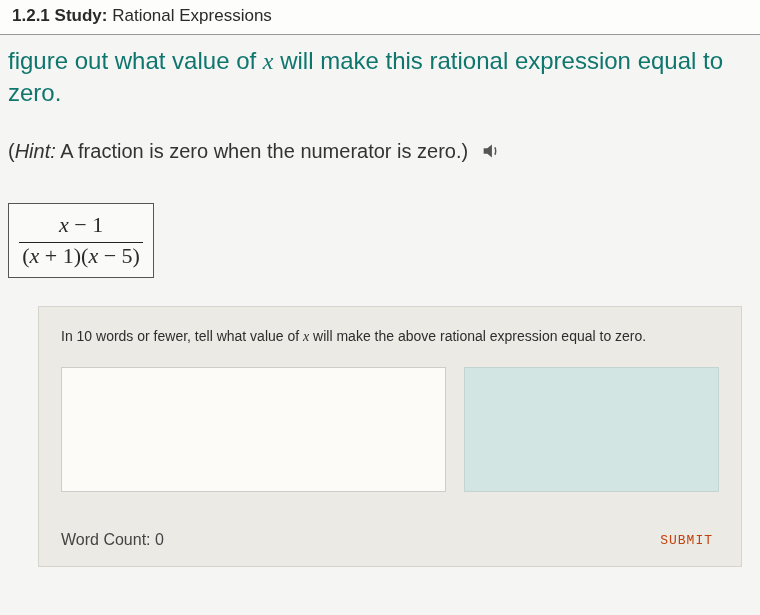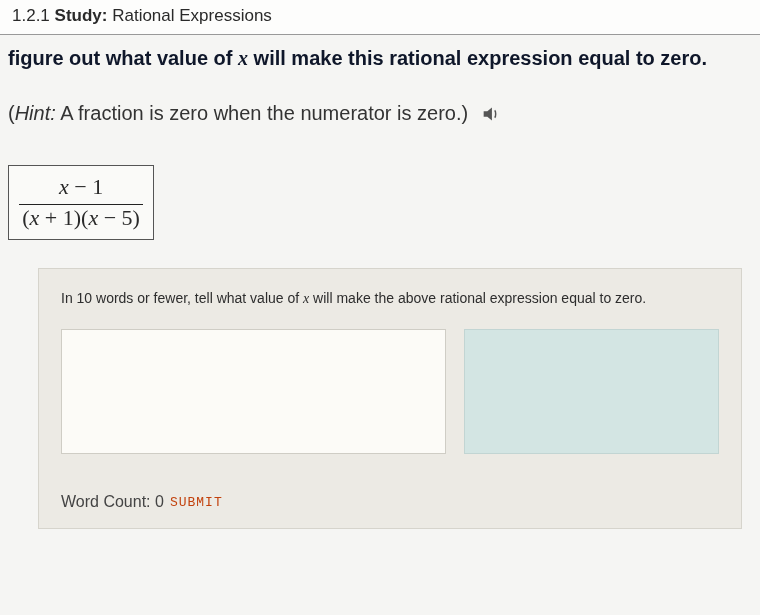--- a/index.html
+++ b/index.html
@@ -10,28 +10,27 @@
       height: 615px;
       overflow: hidden;
       color: #2a2a2a;
     }
     .header {
       padding: 6px 12px 8px 12px;
       border-bottom: 1px solid #999;
       font-size: 17px;
       background: #fdfdfc;
     }
-    .header .num { font-weight: normal; }
+    .header .num { font-weight: bold; }
     .header .bold { font-weight: bold; }
     .instruction {
       padding: 10px 8px 4px 8px;
-      font-size: 20px;
+      font-size: 24px;
       line-height: 1.35;
-      color: #0f172a;
-      font-weight: bold;
+      color: #0f766e;
     }
     .var-x { font-style: italic; font-family: 'Times New Roman', serif; }
     .hint-row {
       padding: 26px 8px 4px 8px;
       font-size: 20px;
       color: #333;
       display: flex;
       align-items: center;
       gap: 12px;
     }
@@ -92,20 +91,21 @@
       color: #222;
     }
     .preview-box {
       width: 255px;
       height: 125px;
       background: #d3e5e3;
       border: 1px solid #c2d5d3;
     }
     .footer-row {
       display: flex;
+      justify-content: space-between;
       align-items: center;
       font-size: 16px;
       color: #444;
       padding-top: 2px;
       margin-top: 35px;
     }
     .submit-btn {
       background: transparent;
       border: none;
       font-size: 13px;

